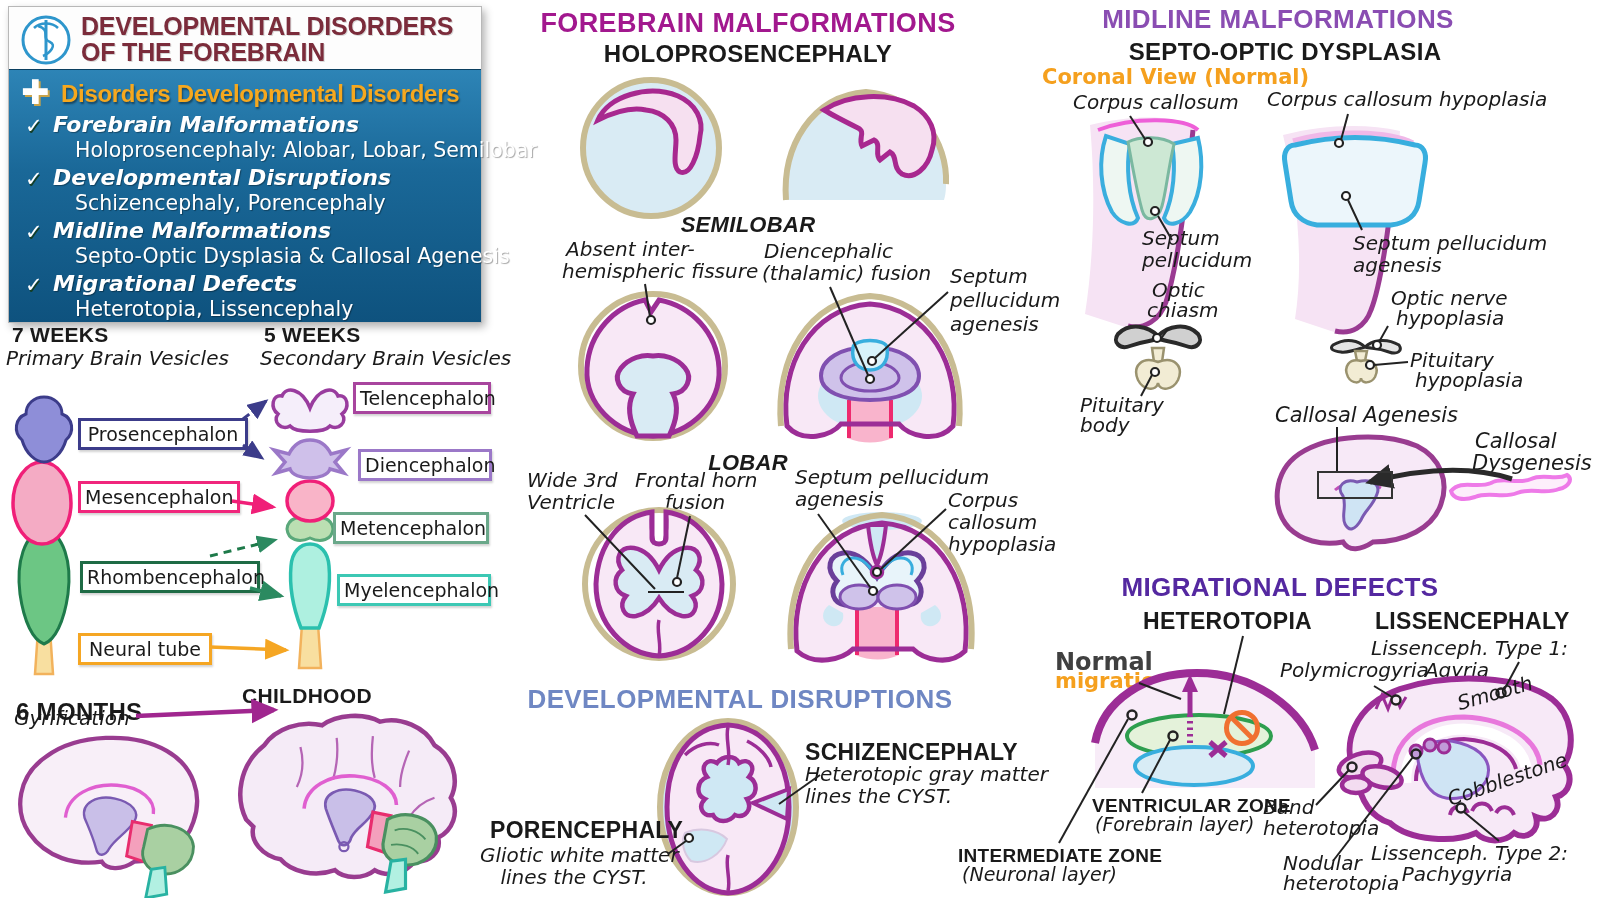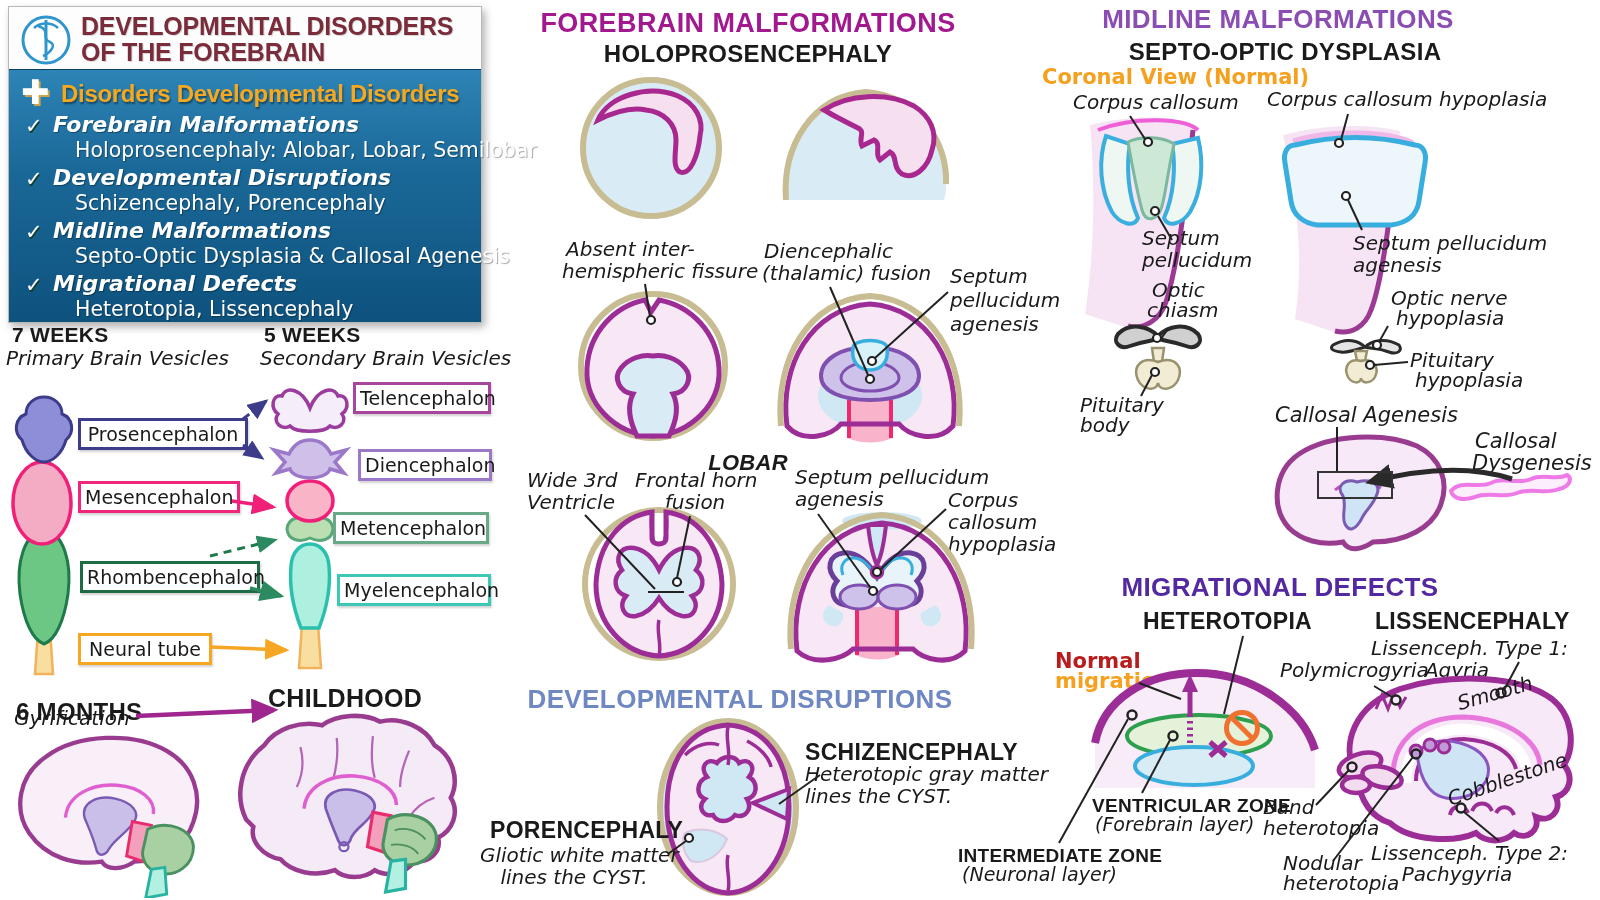--- a/index.html
+++ b/index.html
@@ -85,21 +85,21 @@
   <div class="vbox" style="left:78px;top:481px;width:148px;border-color:#f0267c">Mesencephalon</div>
   <div class="vbox" style="left:80px;top:561px;width:166px;border-color:#1e6b45">Rhombencephalon</div>
   <div class="vbox" style="left:78px;top:633px;width:120px;border-color:#f5a623">Neural tube</div>
   <div class="vbox" style="left:353px;top:382px;width:124px;border-color:#a8459e">Telencephalon</div>
   <div class="vbox" style="left:358px;top:449px;width:120px;border-color:#9b78c8">Diencephalon</div>
   <div class="vbox" style="left:333px;top:512px;width:142px;border-color:#6aa88a">Metencephalon</div>
   <div class="vbox" style="left:337px;top:574px;width:140px;border-color:#3cc8b4">Myelencephalon</div>
 
   <div class="abs cap lbl" style="left:16px;top:699px;font-size:24px">6 MONTHS</div>
   <div class="abs hw lbl" style="left:14px;top:708px">Gyrification</div>
-  <div class="abs cap lbl" style="left:268px;top:685px;font-size:25px">CHILDHOOD</div>
+  <div class="abs cap lbl" style="left:242px;top:685px;font-size:21px">CHILDHOOD</div>
 
   <svg class="abs" style="left:2px;top:726px" width="210" height="172" viewBox="0 0 215 180">
     <path d="M26,112 C10,88 14,52 44,32 C76,8 136,6 170,26 C198,42 208,72 198,100 C190,126 164,142 136,142 C124,150 108,152 102,142 C74,146 44,138 26,112 Z" fill="#f8eff8" stroke="#993c90" stroke-width="4.5"></path>
     <path d="M64,96 C66,72 92,60 118,62 C144,64 158,78 156,92" fill="none" stroke="#e05fd0" stroke-width="3.5"></path>
     <path d="M84,96 C80,80 98,72 116,76 C134,80 142,90 136,100 C128,112 116,118 110,128 C106,136 98,138 96,128 C92,114 88,106 84,96 Z" fill="#c9bfe8" stroke="#7a5ab2" stroke-width="2.5"></path>
     <path d="M134,100 L128,136 L146,142 L154,104 Z" fill="#f4a0bc" stroke="#e82d6e" stroke-width="3"></path>
     <path d="M150,108 C172,98 196,108 198,126 C198,146 180,158 162,154 C148,150 142,138 146,126 Z" fill="#a9d0a2" stroke="#4a9060" stroke-width="3"></path>
     <path d="M154,150 L148,180 L170,176 L168,148 Z" fill="#b2f0e2" stroke="#28b2a2" stroke-width="3"></path>
   </svg>
 
@@ -122,20 +122,21 @@
     <circle cx="73" cy="76" r="68" fill="#d9ebf4" stroke="#c8bc92" stroke-width="6"></circle>
     <path d="M20,48 C30,24 70,12 100,24 C118,32 126,48 122,64 C120,84 112,104 102,100 C94,96 98,80 98,68 C98,52 86,40 68,38 C50,34 32,42 20,48 Z" fill="#f6e0f0" stroke="#a8288f" stroke-width="5"></path>
   </svg>
 
   <svg class="abs" style="left:778px;top:82px" width="175" height="128" viewBox="0 0 175 128">
     <path d="M8,118 C4,64 34,14 88,10 C140,14 170,60 168,102 C168,110 167,115 166,118 Z" fill="#d9ebf4" stroke="none"></path>
     <path d="M8,118 C4,64 34,14 88,10 C140,14 170,60 168,102" fill="none" stroke="#c8bc92" stroke-width="6"></path>
     <path d="M46,28 C70,12 110,10 136,24 C152,34 160,50 154,68 C150,86 136,98 124,92 C114,86 120,74 112,70 L102,78 C96,72 104,62 96,58 L84,64 C80,56 88,50 80,46 C68,40 56,34 46,28 Z" fill="#f6e0f0" stroke="#a8288f" stroke-width="5"></path>
   </svg>
 
+  <div class="abs hw cap t-c" style="left:538px;top:212px;width:420px;font-size:22px">SEMILOBAR</div>
   <div class="abs hw lbl" style="left:566px;top:239px">Absent inter-</div>
   <div class="abs hw lbl" style="left:562px;top:261px">hemispheric fissure</div>
   <div class="abs hw lbl" style="left:764px;top:241px">Diencephalic</div>
   <div class="abs hw lbl" style="left:762px;top:263px">(thalamic) fusion</div>
   <div class="abs hw lbl" style="left:950px;top:266px">Septum</div>
   <div class="abs hw lbl" style="left:950px;top:290px">pellucidum</div>
   <div class="abs hw lbl" style="left:950px;top:314px">agenesis</div>
 
   <svg class="abs" style="left:575px;top:290px" width="160" height="155" viewBox="0 0 160 155">
     <circle cx="78" cy="76" r="72" fill="#fff" stroke="#c8bc92" stroke-width="6"></circle>
@@ -263,21 +264,21 @@
   <svg class="abs" style="left:1445px;top:465px" width="135" height="38" viewBox="0 0 135 38">
     <path d="M6,26 C16,14 32,24 46,18 C58,11 72,20 86,14 C98,8 112,16 122,10 C128,14 124,22 114,24 C100,30 86,22 72,28 C58,34 44,26 30,32 C18,36 8,34 6,26 Z" fill="#fdeefb" stroke="#ee7ae8" stroke-width="4"></path>
   </svg>
 
   <div class="abs sec t-c" style="left:1080px;top:572px;width:400px;font-size:26px;color:#5428a0">MIGRATIONAL DEFECTS</div>
   <div class="abs cap t-c" style="left:1135px;top:608px;width:185px;font-size:23px">HETEROTOPIA</div>
   <div class="abs cap t-c" style="left:1375px;top:608px;width:185px;font-size:23px">LISSENCEPHALY</div>
   <div class="abs hw lbl t-r" style="left:1371px;top:638px;width:172px">Lissenceph. Type 1:</div>
   <div class="abs hw lbl t-r" style="left:1371px;top:660px;width:172px">Agyria</div>
   <div class="abs hw lbl" style="left:1280px;top:660px">Polymicrogyria</div>
-  <div class="abs lbl" style="left:1055px;top:650px;font-size:21px;font-weight:700;color:#b91c1c">Normal</div>
+  <div class="abs lbl" style="left:1055px;top:650px;font-size:24px;font-weight:700;color:#404040">Normal</div>
   <div class="abs lbl" style="left:1055px;top:670px;font-size:21px;font-weight:700;color:#f5a01e">migration</div>
 
   <svg class="abs" style="left:1085px;top:660px" width="240" height="145" viewBox="0 0 240 145">
     <path d="M10,83 C18,40 60,13 112,13 C170,13 218,50 230,90 L230,128 L10,128 Z" fill="#f8ecf8"></path>
     <ellipse cx="114" cy="76" rx="72" ry="21" fill="#e4f2da" stroke="#2e9e4f" stroke-width="4"></ellipse>
     <ellipse cx="109" cy="106" rx="59" ry="19" fill="#d8ecf6" stroke="#38aede" stroke-width="4"></ellipse>
     <path d="M10,83 C18,40 60,13 112,13 C170,13 218,50 230,90" fill="none" stroke="#9c2d96" stroke-width="8"></path>
     <line x1="105" y1="83" x2="105" y2="55" stroke="#9c2d96" stroke-width="6" stroke-dasharray="2.5,4"></line>
     <line x1="105" y1="55" x2="105" y2="30" stroke="#9c2d96" stroke-width="5"></line>
     <polygon points="97,32 113,32 105,14" fill="#9c2d96"></polygon>

